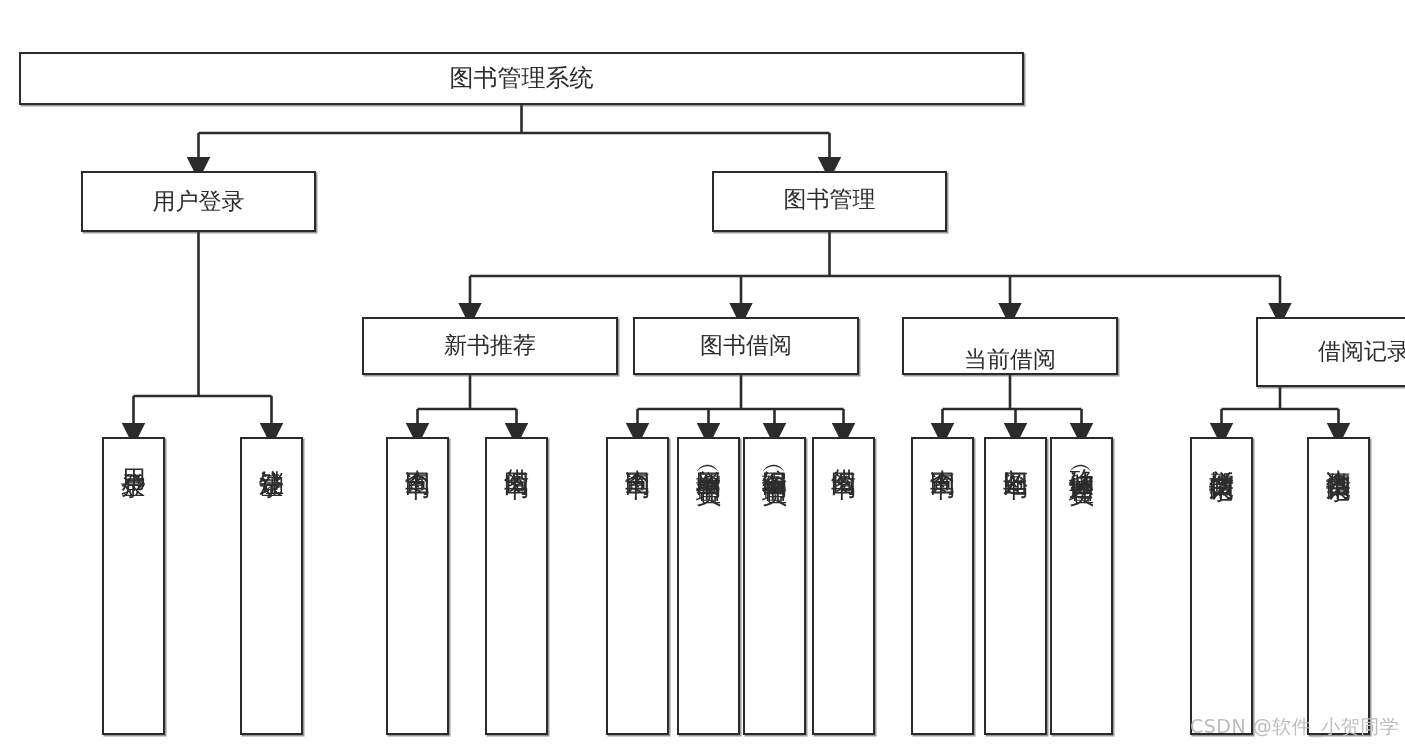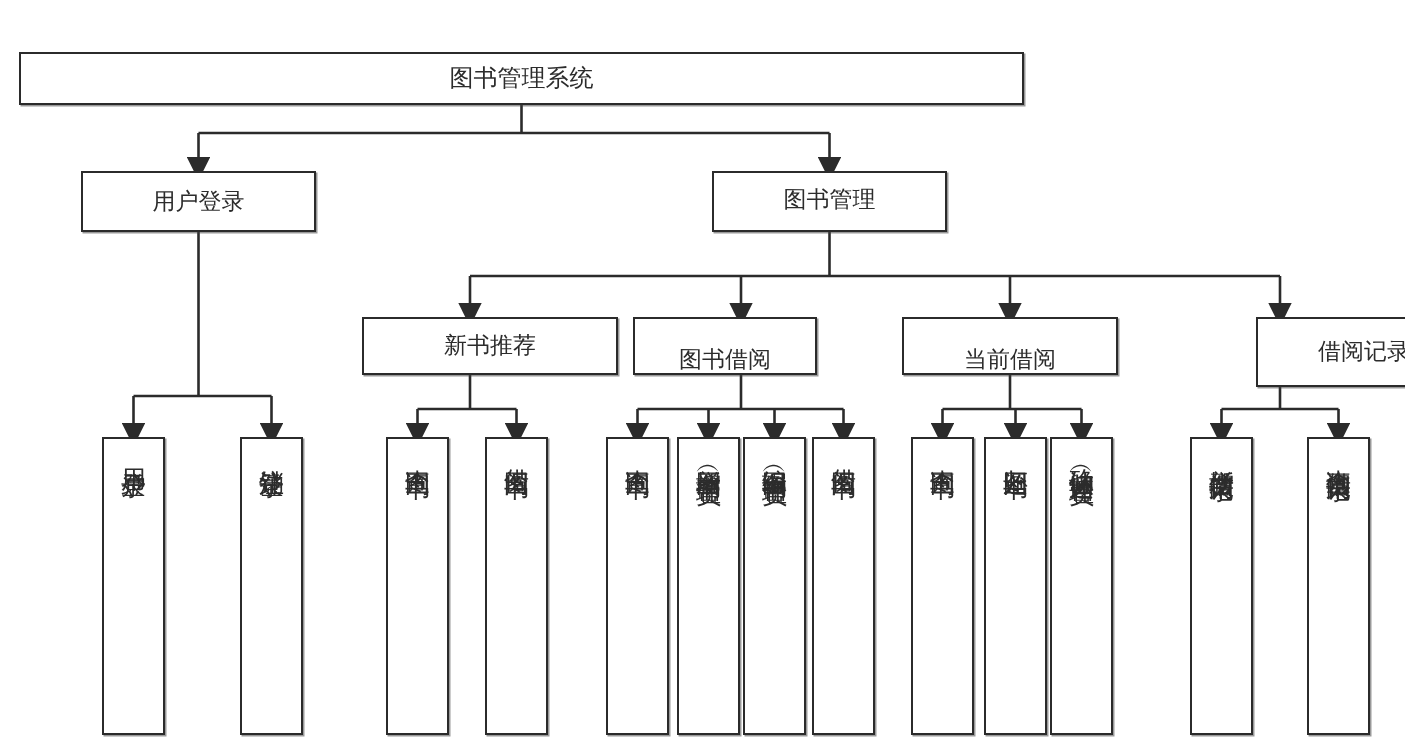--- a/index.html
+++ b/index.html
@@ -121,21 +121,21 @@
       </div>
       <div class="node horiz" style="left: 81px; top: 171px; width: 235px; height: 61px;">
         <span class="label">用户登录</span>
       </div>
       <div class="node horiz" style="left: 712px; top: 171px; width: 235px; height: 61px; font-family: Liberation Mono, monospace;">
         <span class="label">图书管理</span>
       </div>
       <div class="node horiz" style="left: 362px; top: 317px; width: 256px; height: 58px;">
         <span class="label">新书推荐</span>
       </div>
-      <div class="node horiz" style="left: 633px; top: 317px; width: 184px; height: 58px; align-items: flex-end;">
+      <div class="node horiz" style="left: 633px; top: 317px; width: 226px; height: 58px;">
         <span class="label">图书借阅</span>
       </div>
       <div class="node horiz" style="left: 902px; top: 317px; width: 216px; height: 58px; align-items: flex-end;">
         <span class="label">当前借阅</span>
       </div>
       <div class="node horiz" style="left: 1232px; top: 317px; width: 216px; height: 70px; margin-left: 24px;">
         <span class="label">借阅记录</span>
       </div>
       <div class="node vert" style="left: 102px; top: 437px; width: 63px; height: 298px;">
         <span class="label">用户登录</span>
@@ -171,14 +171,15 @@
         <span class="label">确认归还（管理员）</span>
       </div>
       <div class="node vert" style="left: 1190px; top: 437px; width: 63px; height: 298px;">
         <span class="label">新增借阅记录</span>
       </div>
       <div class="node vert" style="left: 1307px; top: 437px; width: 63px; height: 298px;">
         <span class="label">查询借阅记录</span>
       </div>
     </div>
 
+  <div class="watermark" style="left: 1190px; top: 714px;">CSDN @软件_小贺同学</div>
 
 </div>
 
 </body></html>

